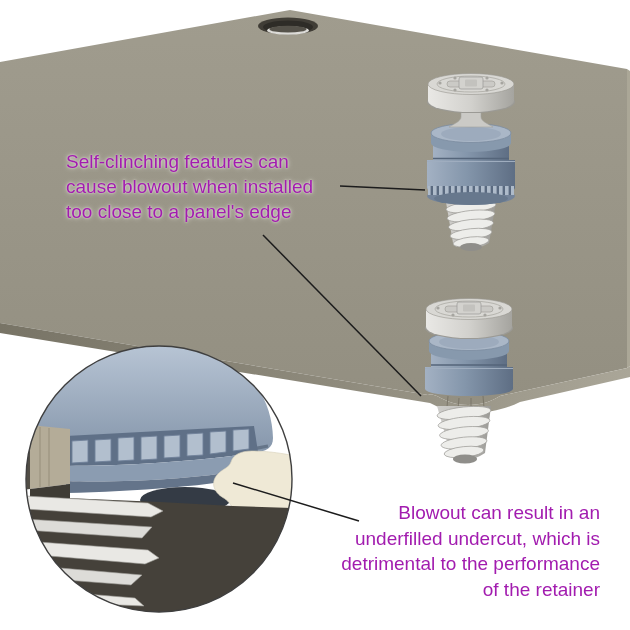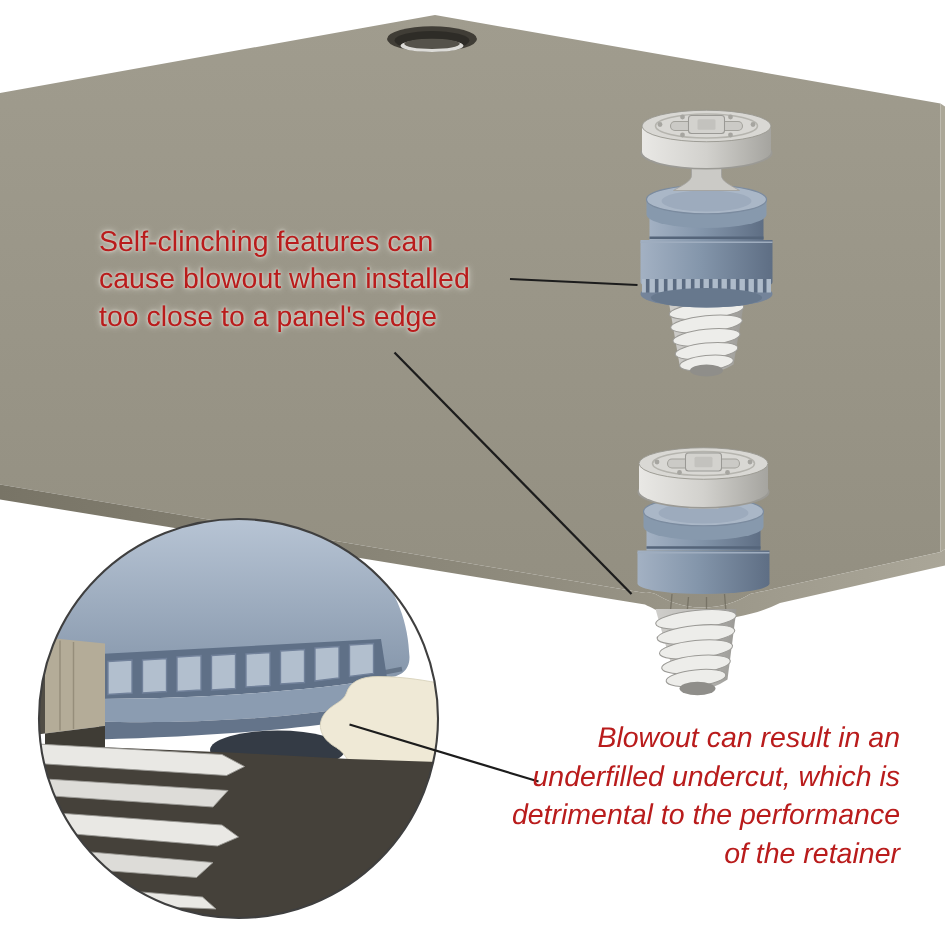--- a/index.html
+++ b/index.html
@@ -1,24 +1,24 @@
 <!DOCTYPE html>
 <html><head>
 <meta charset="utf-8">
 <style>
   html,body{margin:0;padding:0;background:#ffffff;}
   .canvas{position:relative;width:630px;height:630px;overflow:hidden;
           font-family:"Liberation Sans",sans-serif;background:#ffffff;}
   .canvas svg{position:absolute;left:0;top:0;}
-  .note{position:absolute;color:#b91c1c;font-size:19px;line-height:25px;
+  .note{position:absolute;color:#a21caf;font-size:19px;line-height:25px;
         white-space:pre-line;
         text-shadow:0 0 5px rgba(236,234,226,.95),0 0 2px rgba(236,234,226,.9);}
   .note-edge{left:66px;top:149px;width:300px;text-align:left;}
-  .note-undercut{left:300px;top:480px;width:300px;text-align:right;line-height:25.5px;
-        text-shadow:none;font-style:italic;}
+  .note-undercut{left:300px;top:500px;width:300px;text-align:right;line-height:25.5px;
+        text-shadow:none;}
 </style>
 </head>
 <body>
 
 <div class="canvas">
 
 <svg width="630" height="630" viewBox="0 0 630 630">
   <defs>
     <linearGradient id="gFace" x1="0" y1="0" x2="0" y2="1">
       <stop offset="0" stop-color="#a09c8e"></stop>

